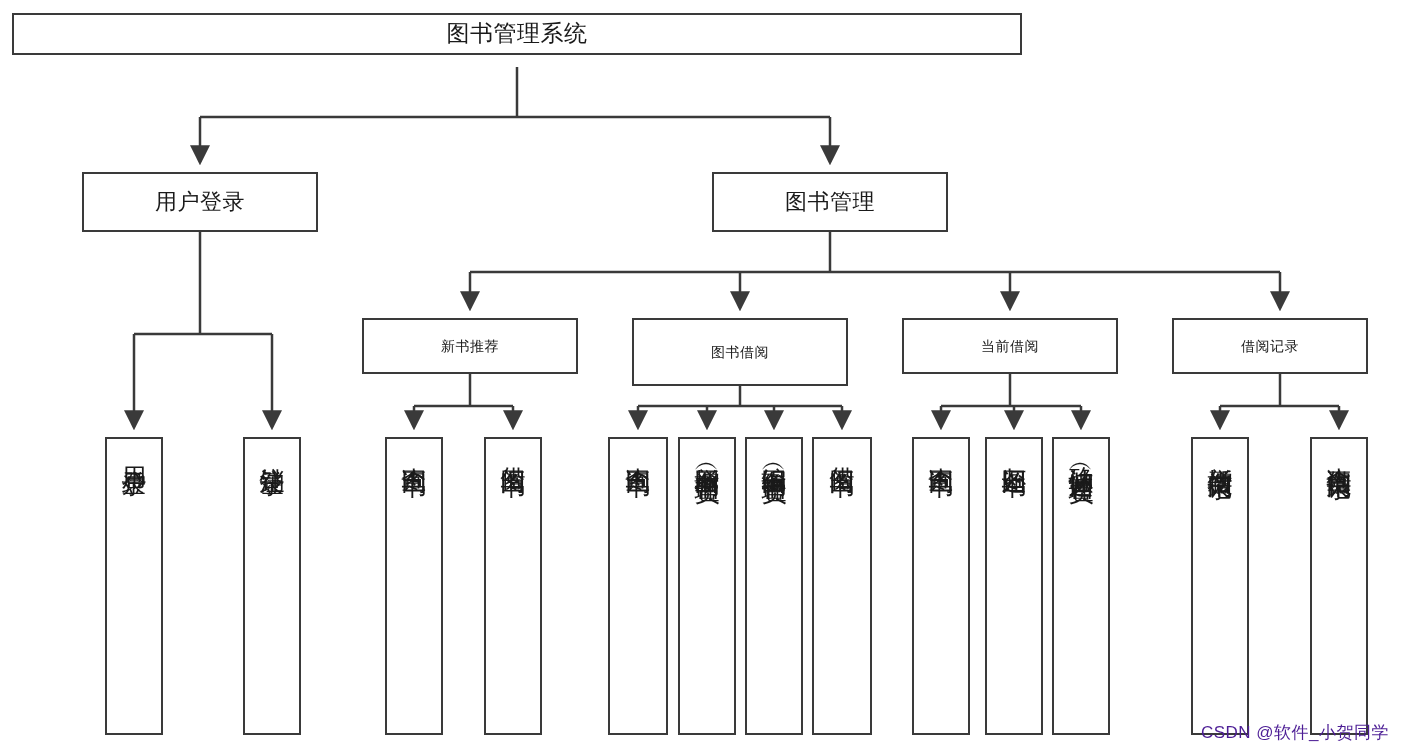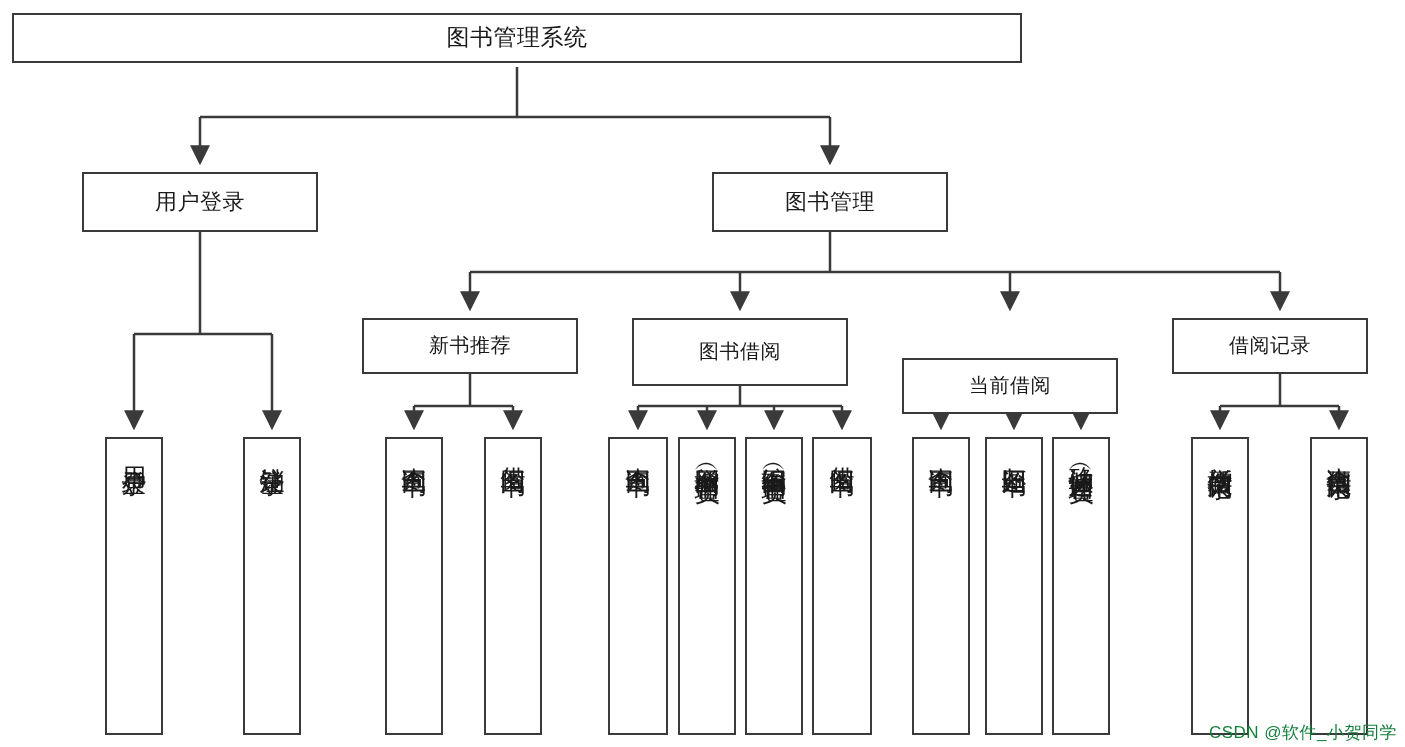--- a/index.html
+++ b/index.html
@@ -52,28 +52,28 @@
   .node.vertical .node-label {
     writing-mode: vertical-rl;
     text-orientation: upright;
     font-size: 25px;
     letter-spacing: 2px;
     line-height: 1;
     margin: 0 auto;
   }
   .node.root .node-label { font-size: 23px; }
   .node.level2 .node-label { font-size: 22px; }
-  .node.level3 .node-label { font-size: 20px; }
+  .node.level3 .node-label { font-size: 14px; }
 
   #watermark {
     position: absolute;
-    right: 8px;
+    right: 16px;
     bottom: 3px;
     font-size: 17px;
-    color: #15803d;
+    color: #4c1d95;
     letter-spacing: 0.5px;
     white-space: nowrap;
   }
 </style>
 </head>
 <body>
 
 <div id="canvas">
 
   <svg id="wires" viewBox="0 0 1405 747" xmlns="http://www.w3.org/2000/svg">
@@ -113,36 +113,36 @@
         <path d="M 1014 406 L 1014 427" marker-end="url(#arrow)"></path>
         <path d="M 1081 406 L 1081 427" marker-end="url(#arrow)"></path>
         <path d="M 1280 374 L 1280 406"></path>
         <path d="M 1220 406 L 1339 406"></path>
         <path d="M 1220 406 L 1220 427" marker-end="url(#arrow)"></path>
         <path d="M 1339 406 L 1339 427" marker-end="url(#arrow)"></path>
       </g>
   </svg>
 
   <div id="nodes">
-      <div class="node horizontal root" style="left: 12px; top: 13px; width: 1010px; height: 50px;">
+      <div class="node horizontal root" style="left: 12px; top: 13px; width: 1010px; height: 42px;">
         <span class="node-label">图书管理系统</span>
       </div>
       <div class="node horizontal level2" style="left: 82px; top: 172px; width: 236px; height: 60px;">
         <span class="node-label">用户登录</span>
       </div>
       <div class="node horizontal level2" style="left: 712px; top: 172px; width: 236px; height: 60px;">
         <span class="node-label">图书管理</span>
       </div>
       <div class="node horizontal level3" style="left: 362px; top: 318px; width: 216px; height: 56px;">
         <span class="node-label">新书推荐</span>
       </div>
       <div class="node horizontal level3" style="left: 632px; top: 318px; width: 216px; height: 68px;">
         <span class="node-label">图书借阅</span>
       </div>
-      <div class="node horizontal level3" style="left: 902px; top: 318px; width: 216px; height: 56px; margin-top: 40px;">
+      <div class="node horizontal level3" style="left: 902px; top: 318px; width: 216px; height: 56px;">
         <span class="node-label">当前借阅</span>
       </div>
       <div class="node horizontal level3" style="left: 1172px; top: 318px; width: 196px; height: 56px;">
         <span class="node-label">借阅记录</span>
       </div>
       <div class="node vertical" style="left: 105px; top: 437px; width: 58px; height: 298px;">
         <span class="node-label">用户登录</span>
       </div>
       <div class="node vertical" style="left: 243px; top: 437px; width: 58px; height: 298px;">
         <span class="node-label">注销登录</span>

